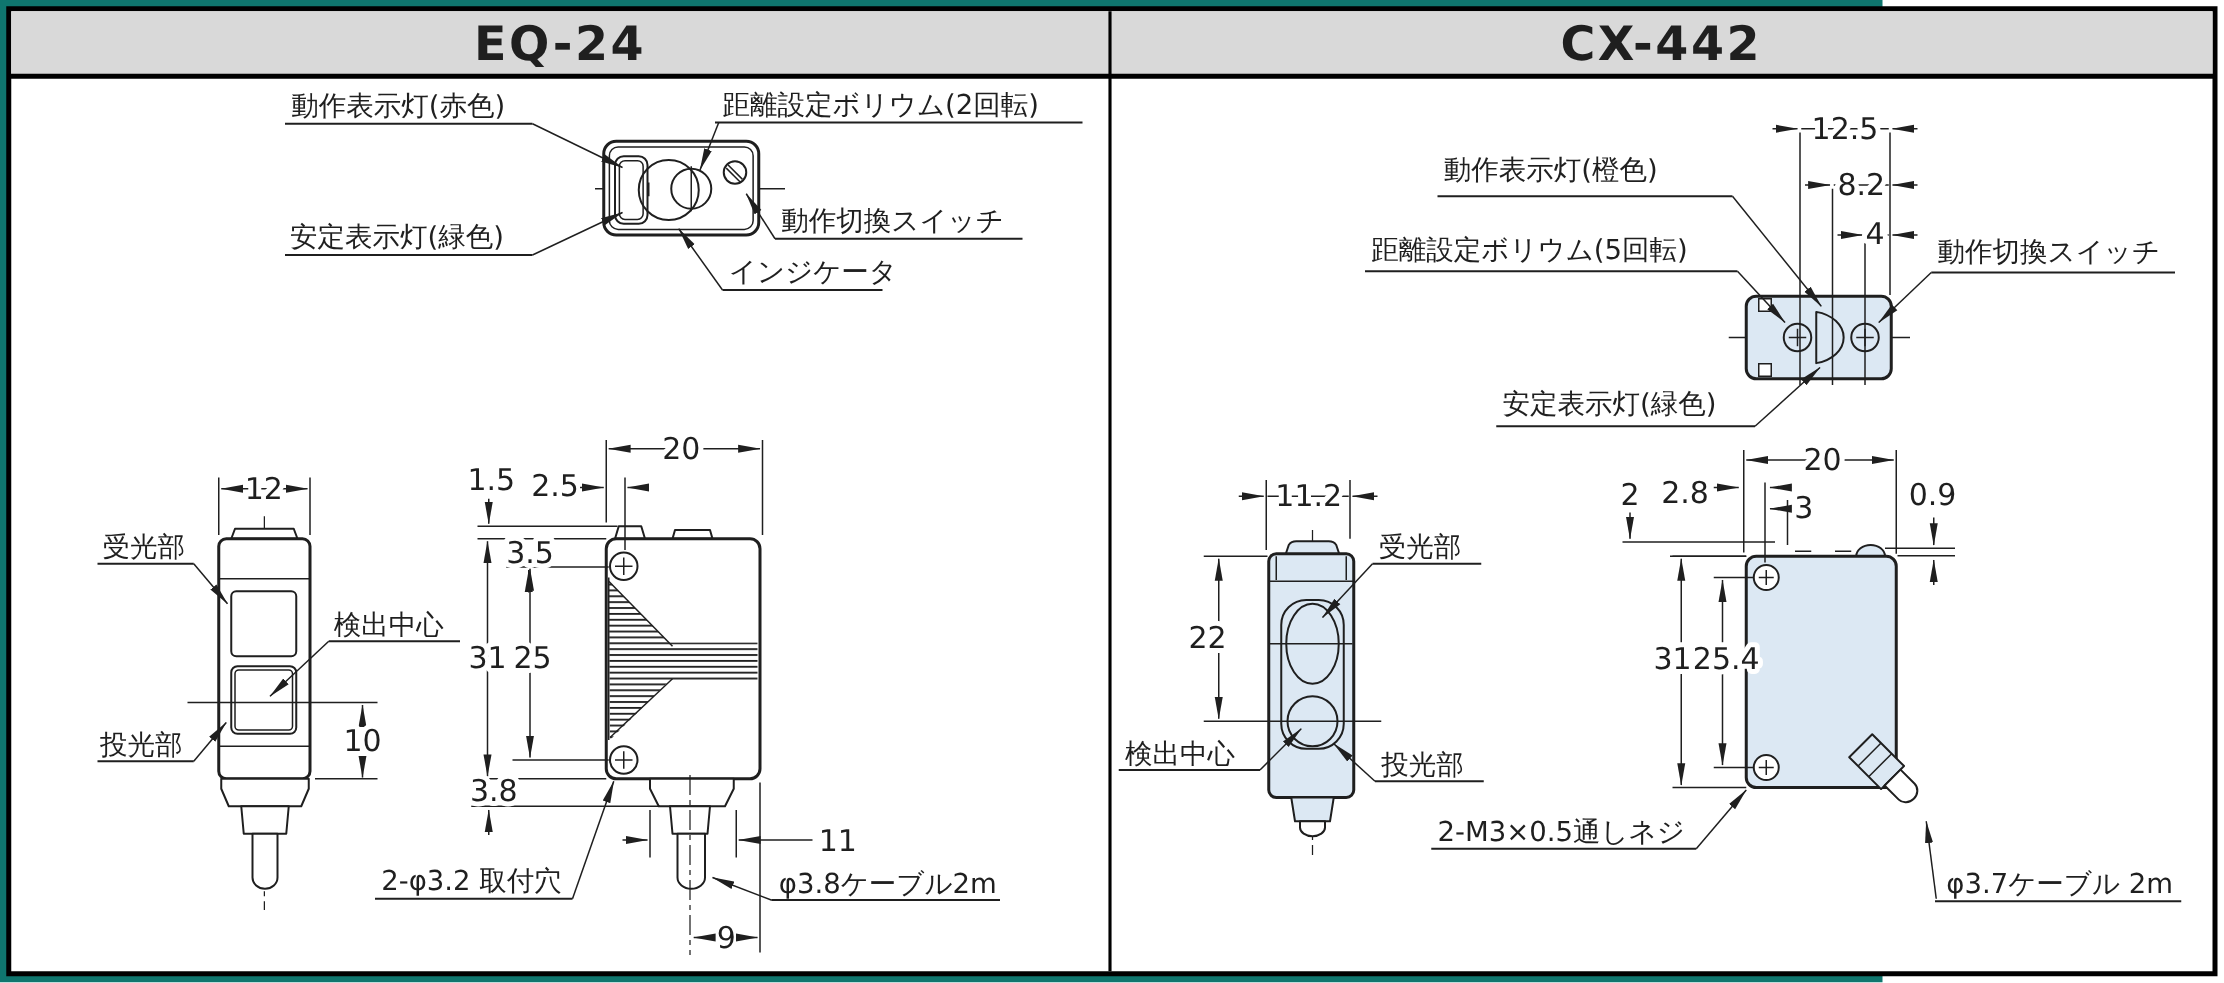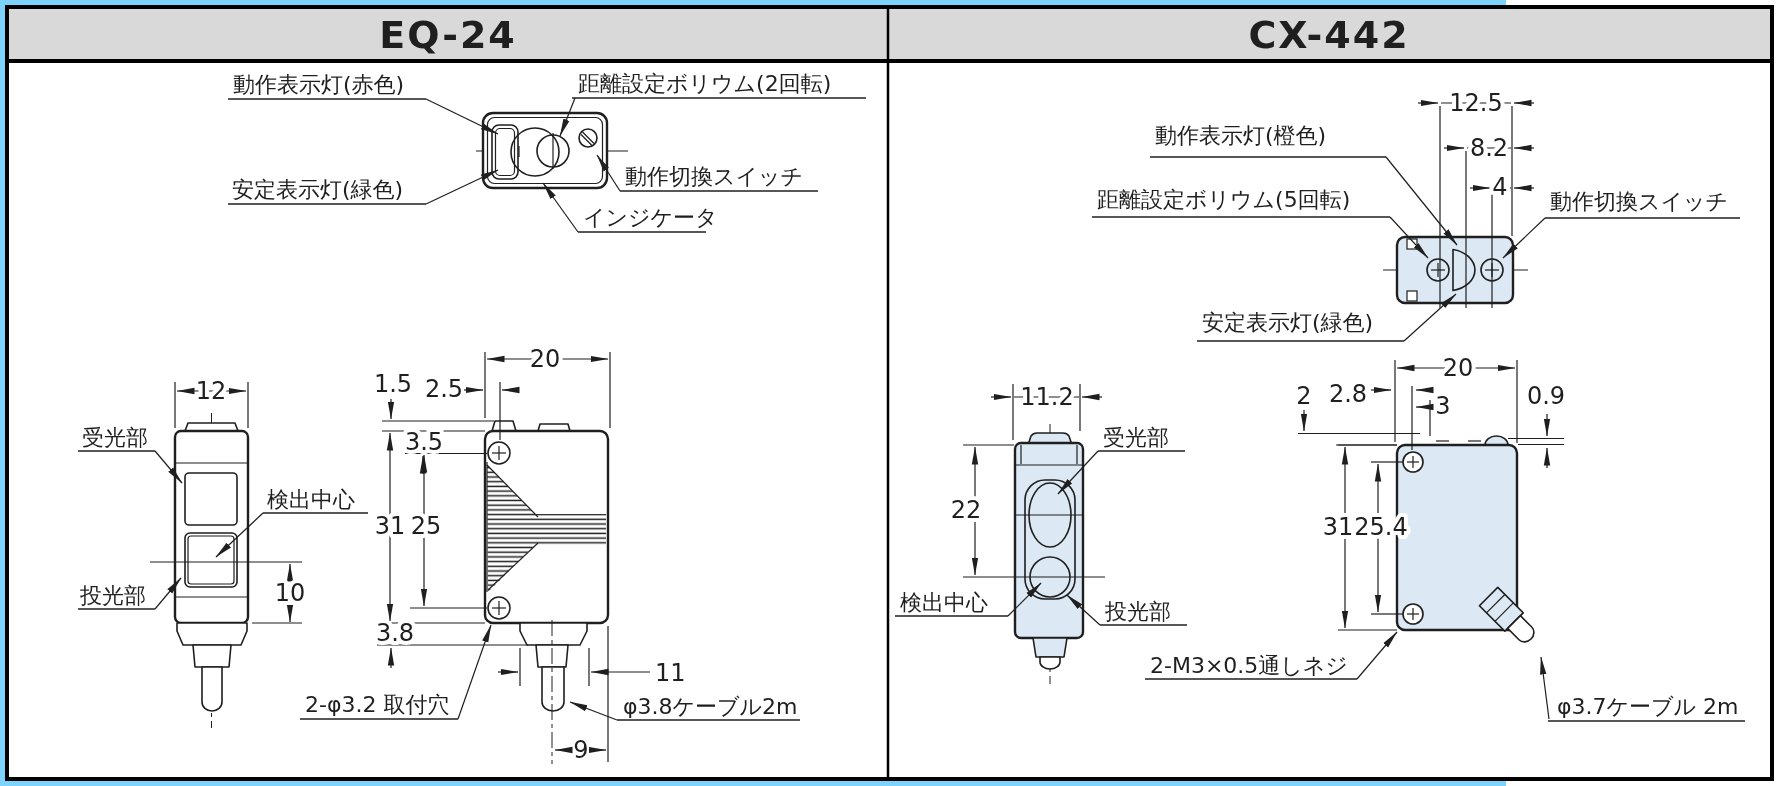--- a/index.html
+++ b/index.html
@@ -1,17 +1,17 @@
 <!DOCTYPE html>
 <html style="--hdr: #d9d9d9; --line: #1f1f1f; --cxfill: #dce8f3;"><head>
 <meta charset="utf-8">
 <style>
   :root{ --line:#1f1f1f; --hdr:#d9d9d9; --cxfill:#dce8f3; }
   html,body{margin:0;padding:0;background:#ffffff;}
-  .page{position:relative;width:1506px;height:786px;background:#7dd3fc;
+  .page{position:relative;width:1506px;height:786px;background:#0f766e;
         font-family:"DejaVu Sans","Liberation Sans",sans-serif;}
   svg{display:block}
   svg text{fill:var(--line);font-family:"DejaVu Sans","Liberation Sans",sans-serif;}
   .title{font-size:38px;font-weight:bold;letter-spacing:2px;}
   .lbl{font-size:22px;}
   .dim{font-size:24px;}
   .halo{paint-order:stroke fill;stroke:#ffffff;stroke-width:8px;stroke-linejoin:round;}
   .s22{stroke:var(--line);stroke-width:2.4;fill:none;stroke-linejoin:round;}
   .s14{stroke:var(--line);stroke-width:1.6;fill:none;stroke-linejoin:round;}
   .s12{stroke:var(--line);stroke-width:1.2;fill:none;}

